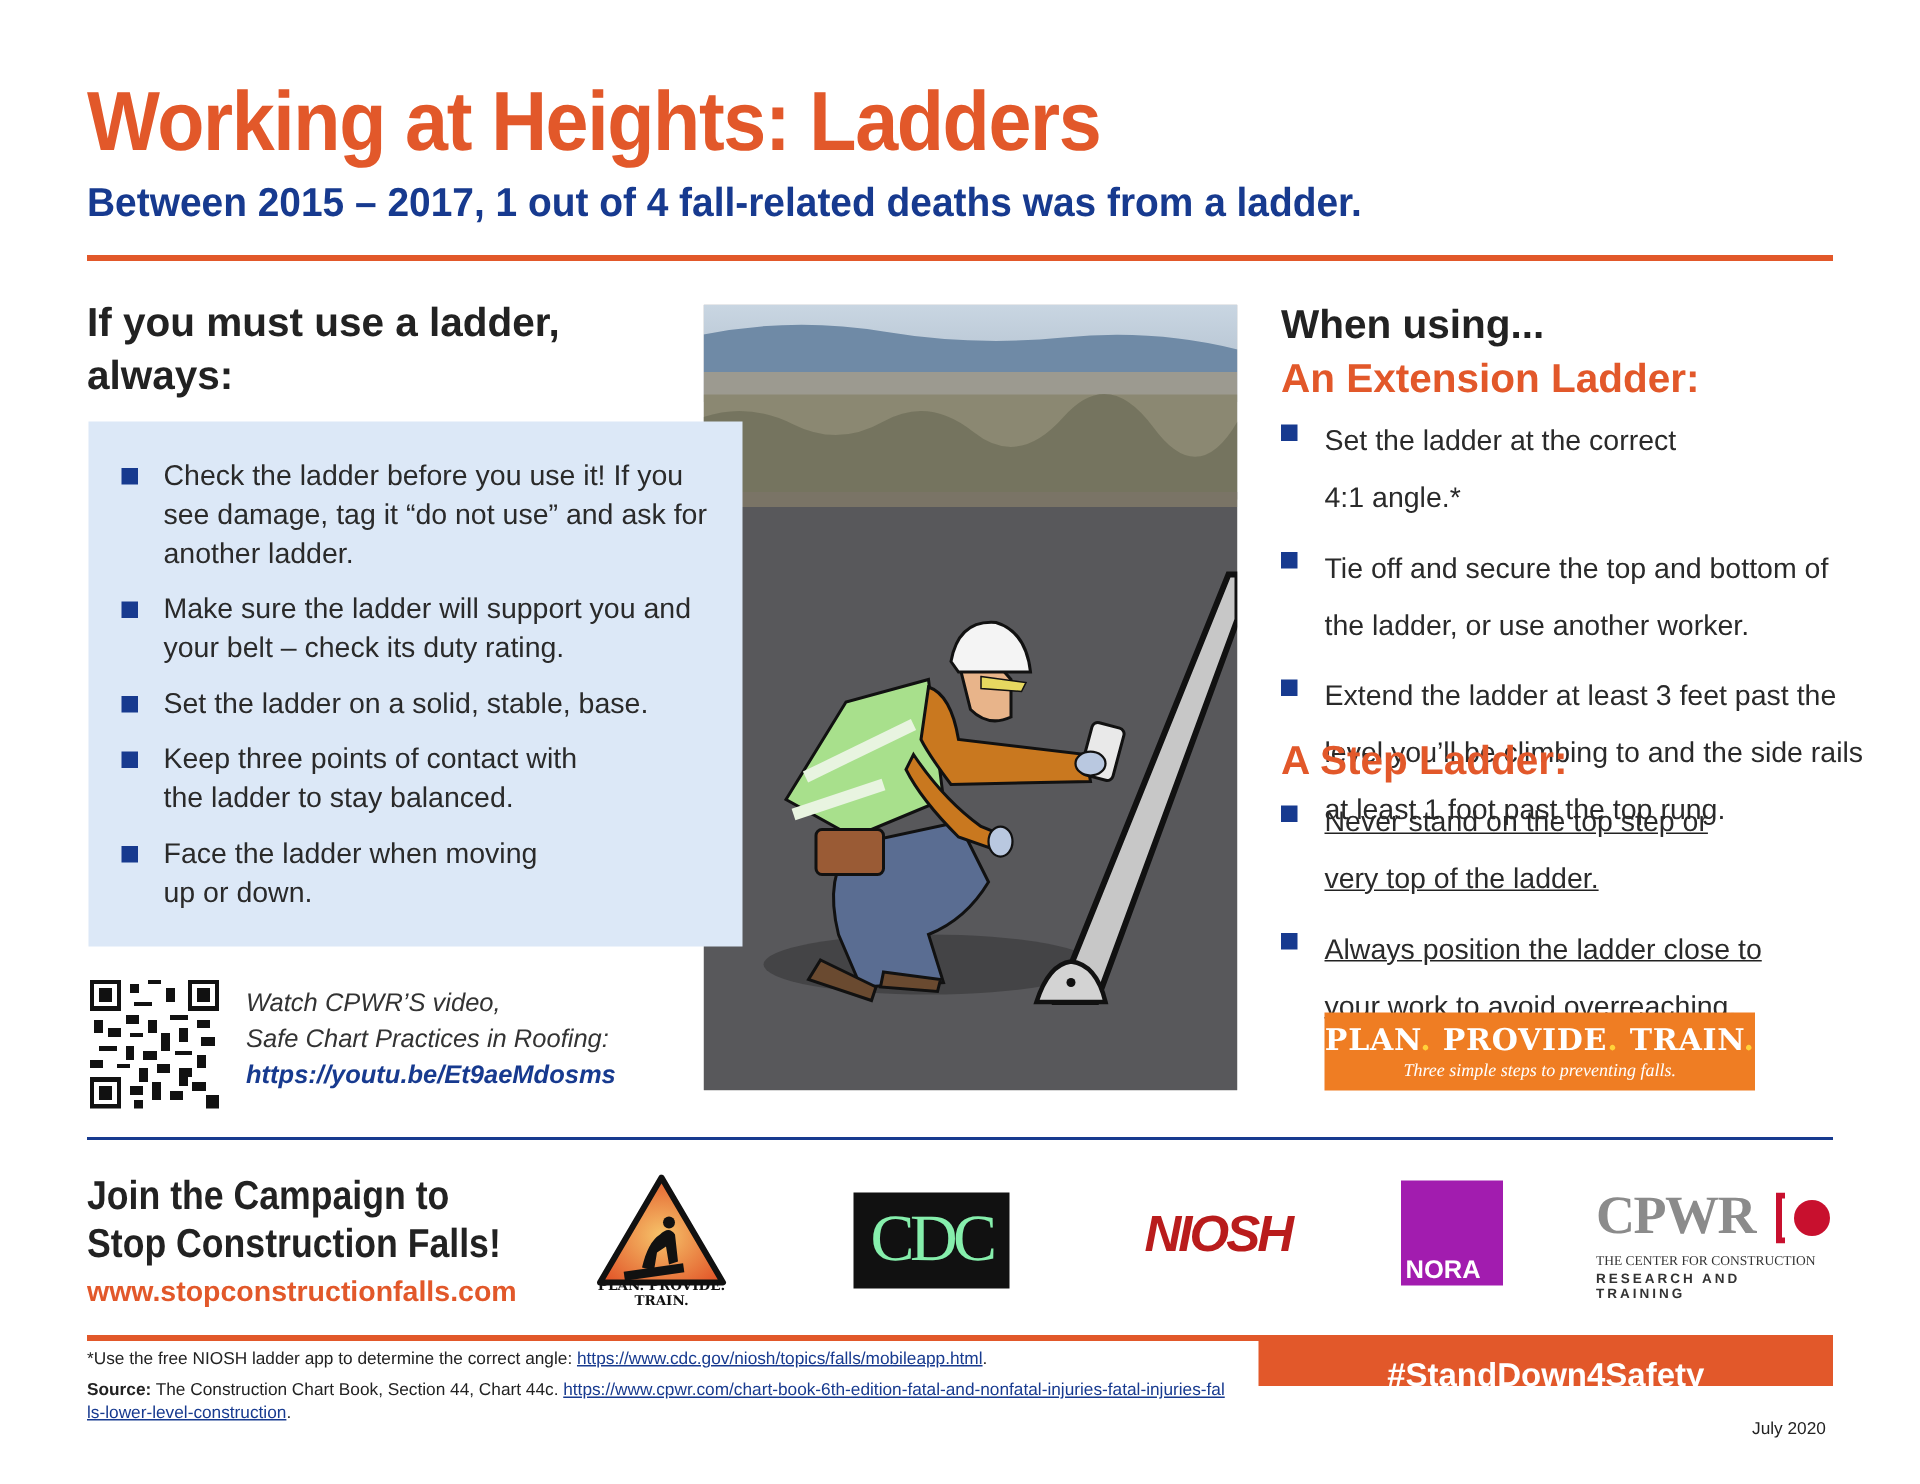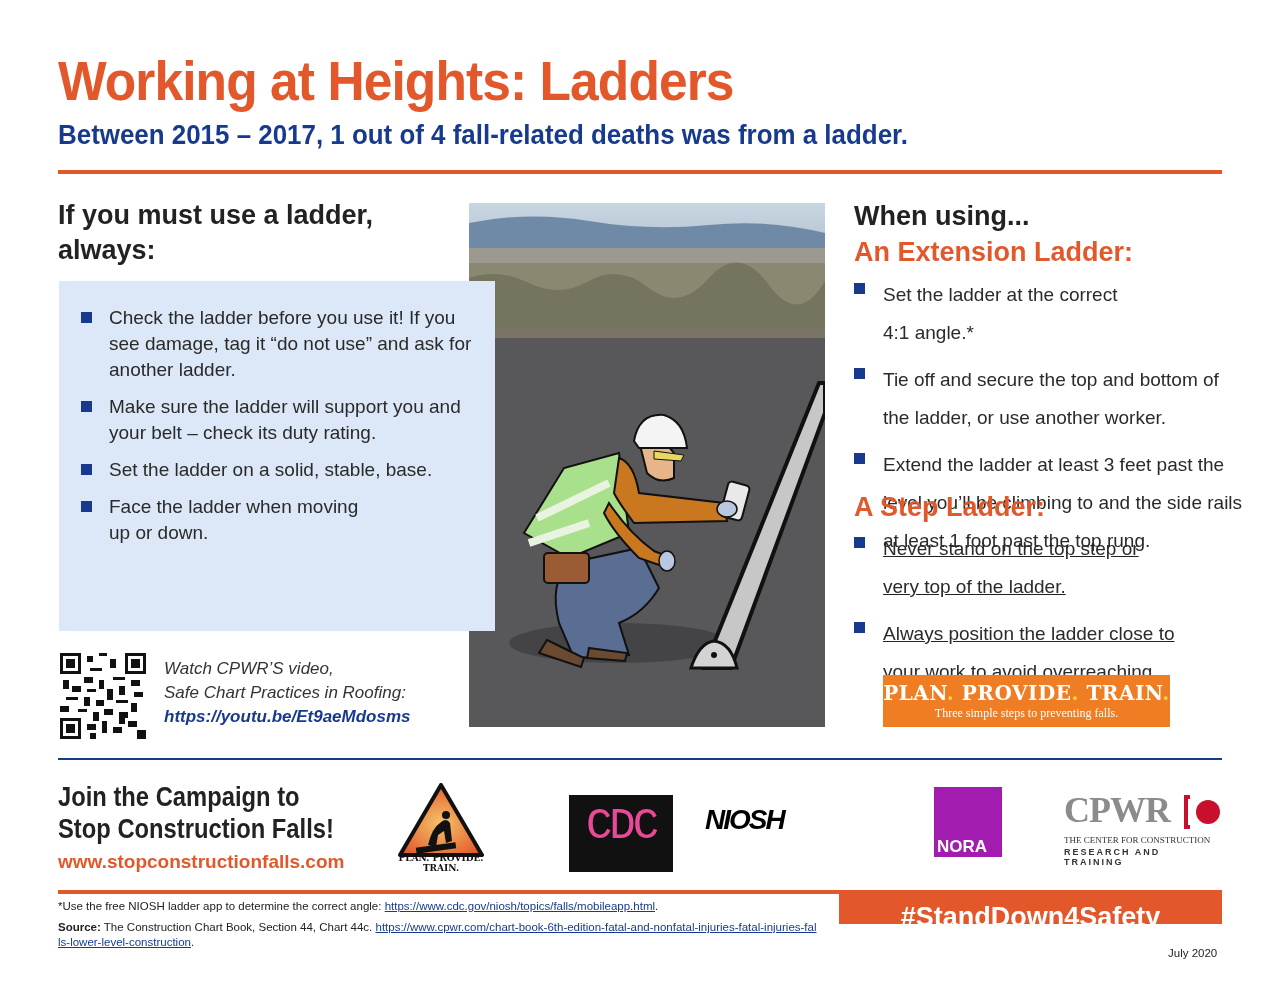--- a/index.html
+++ b/index.html
@@ -20,40 +20,40 @@
   .video-link{color:#173a8f;font-weight:bold;}
   .right-heading{left:854px;top:198px;font-size:27px;font-weight:bold;color:#222;line-height:36px;}
   .right-sub{font-size:27px;font-weight:bold;color:#e2582a;}
   .rlist li{position:relative;padding-left:29px;font-size:19px;line-height:38px;margin-bottom:9px;color:#2a2a2a;}
   .rlist1{left:854px;top:276px;width:380px;}
   .step-heading{left:854px;top:489px;}
   .rlist2{left:854px;top:530px;width:380px;text-decoration:underline;}
   .ppt{left:883px;top:675px;width:287px;height:52px;background:#ef7d23;color:#fff;text-align:center;}
   .ppt .big{font-family:"DejaVu Serif",serif;font-weight:bold;font-size:20px;margin-top:6px;letter-spacing:0.5px;}
   .ppt .big .dot{color:#ffd23a;}
-  .ppt .small{font-family:"Liberation Serif",serif;font-size:12px;margin-top:1px;}
+  .ppt .small{font-family:"Liberation Serif",serif;font-style:italic;font-size:12px;margin-top:1px;}
   .rule-blue{left:58px;top:758px;width:1164px;height:2px;background:#173a8f;}
   .campaign{left:58px;top:781px;font-size:27px;font-weight:bold;line-height:32px;color:#222;transform:scaleX(0.88);transform-origin:left;white-space:nowrap;}
   .campaign-url{left:58px;top:851px;font-size:19px;font-weight:bold;color:#e2582a;}
   .logo-ppt{left:380px;top:783px;width:122px;height:90px;}
   .logo-ppt .cap{position:absolute;left:0;bottom:0;width:122px;text-align:center;font-family:"DejaVu Serif",serif;font-weight:bold;font-size:9px;color:#111;}
-  .logo-cdc{left:569px;top:795px;width:104px;height:77px;background:#111;color:#ec4899;font-family:Liberation Mono, monospace;font-size:44px;line-height:62px;text-align:center;letter-spacing:-3px;overflow:hidden;}
-  .logo-niosh{left:705px;top:804px;font-size:28px;font-weight:bold;font-style:italic;color:#000000;letter-spacing:-2px;}
+  .logo-cdc{left:569px;top:795px;width:104px;height:64px;background:#111;color:#86efac;font-family:Liberation Serif, serif;font-size:44px;line-height:62px;text-align:center;letter-spacing:-3px;overflow:hidden;}
+  .logo-niosh{left:763px;top:804px;font-size:34px;font-weight:bold;font-style:italic;color:#b91c1c;letter-spacing:-2px;}
   .logo-nora{left:934px;top:787px;width:68px;height:70px;background:#a21caf;color:#fff;font-size:17px;font-weight:bold;}
   .logo-nora span{position:absolute;left:3px;bottom:0;}
   .logo-cpwr{left:1064px;top:791px;width:158px;}
   .cpwr-word{font-family:"Liberation Serif",serif;font-size:36px;color:#8b8b8b;font-weight:bold;letter-spacing:-1px;line-height:38px;}
   .cpwr-mark{position:absolute;left:118px;top:4px;width:40px;height:34px;}
   .cpwr-l1{font-family:"Liberation Serif",serif;font-size:9px;color:#333;margin-top:6px;}
   .cpwr-l2{font-size:9px;font-weight:bold;color:#333;letter-spacing:2px;margin-top:2px;}
   .rule-orange2{left:58px;top:890px;width:1164px;height:4px;background:#e2582a;}
   .foot1{left:58px;top:900px;font-size:11.5px;color:#222;}
   .foot2{left:58px;top:920px;font-size:11.5px;color:#222;width:760px;line-height:15px;}
   .foot a{color:#173a8f;text-decoration:underline;}
-  .hashtag{left:839px;top:890px;width:383px;height:34px;background:#e2582a;color:#fff;font-size:27px;font-weight:bold;text-align:center;line-height:54px;}
+  .hashtag{left:839px;top:890px;width:383px;height:34px;background:#e2582a;color:#fff;font-size:22px;font-weight:bold;text-align:center;line-height:54px;}
   .date{left:1168px;top:947px;font-size:11.5px;color:#222;}
 </style>
 </head>
 <body>
 
 <div class="abs title">Working at Heights: Ladders</div>
 <div class="abs subtitle">Between 2015 – 2017, 1 out of 4 fall-related deaths was from a ladder.</div>
 <div class="abs rule-orange"></div>
 
 <div class="abs left-heading">
@@ -98,21 +98,21 @@
     <path d="M185 248 L215 252 L212 258 L185 256 Z" fill="#e6d860" stroke="#111" stroke-width="1"></path>
     <rect x="75" y="350" width="45" height="30" rx="4" fill="#9a5b35" stroke="#111" stroke-width="2"></rect>
   </svg>
 </div>
 
 <div class="abs bluebox">
   <ul class="blist">
     <li><span class="sq"></span><span>Check the ladder before you use it! If you see damage, tag it “do not use” and ask for another ladder.</span></li>
     <li><span class="sq"></span><span>Make sure the ladder will support you and your belt – check its duty rating.</span></li>
     <li><span class="sq"></span><span>Set the ladder on a solid, stable, base.</span></li>
-    <li style="width:300px"><span class="sq"></span></li>
+    <li style="width:300px"><span class="sq"></span><span>Keep three points of contact with the ladder to stay balanced.</span></li>
     <li style="width:270px"><span class="sq"></span><span>Face the ladder when moving up or down.</span></li>
   </ul>
 </div>
 
 <div class="abs qr">
   <svg width="86" height="86" viewBox="0 0 29 29" xmlns="http://www.w3.org/2000/svg" shape-rendering="crispEdges">
     <rect width="29" height="29" fill="#fff"></rect>
     <g fill="#111">
       <rect x="0" y="0" width="7" height="7"></rect>
         <rect x="1" y="1" width="5" height="5" fill="#fff"></rect>

